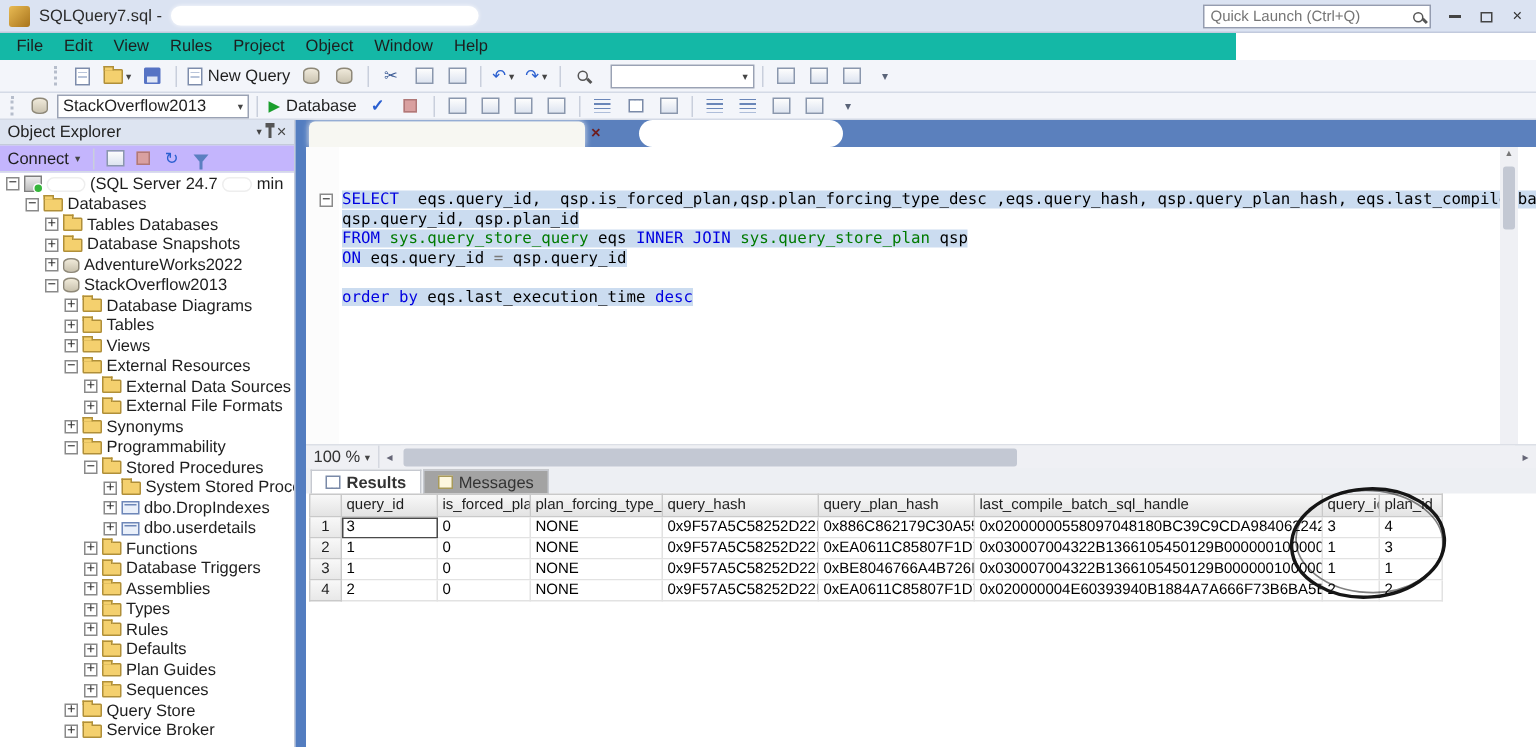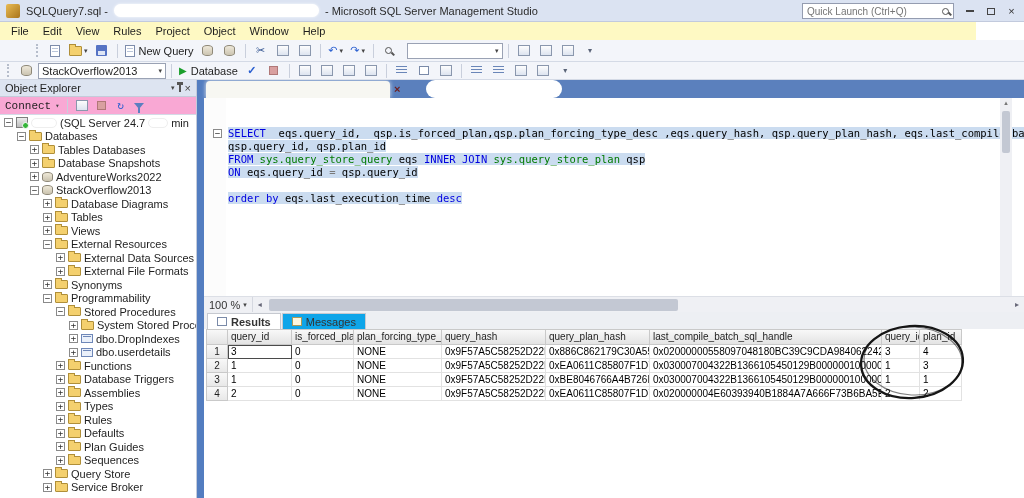--- a/index.html
+++ b/index.html
@@ -14,21 +14,21 @@
   .ql{position:absolute;right:70px;top:3px;width:152px;height:16px;background:#fff;border:1px solid #949cb0;display:flex;align-items:center;padding:0 4px;}
   .ql input{border:none;outline:none;flex:1;font-size:10px;color:#777;font-family:"Liberation Sans",sans-serif;background:transparent;}
   .mag{width:7px;height:7px;border:1.5px solid #555;border-radius:50%;position:relative;flex:none;}
   .mag::after{content:"";position:absolute;width:4px;height:1.5px;background:#555;transform:rotate(45deg);right:-3.5px;bottom:-1px;}
   .winbtns{position:absolute;right:2px;top:0;height:22px;display:flex;align-items:center;}
   .winbtn{width:21px;height:18px;display:flex;align-items:center;justify-content:center;color:#333;}
   .wb-min{width:8px;height:2px;background:#444;}
   .wb-rest{width:8px;height:7px;border:1px solid #444;}
 
   
-  .menubar{position:absolute;left:0;top:22px;width:976px;height:18px;background:#fef9c3;display:flex;align-items:center;padding-left:4px;}
+  .menubar{position:absolute;left:0;top:22px;width:824px;height:18px;background:#14b8a6;display:flex;align-items:center;padding-left:4px;}
   .menu-item{padding:0 7px;height:18px;display:flex;align-items:center;color:#1e1e1e;}
 
   
   .toolbar{position:absolute;left:0;width:1024px;background:#f3f5fa;border-bottom:1px solid #d4dae6;display:flex;align-items:center;padding:0 4px;gap:2px;}
   .tb1{top:40px;height:22px;padding-left:33px;}
   .tb2{top:62px;height:18px;}
   .grip{width:4px;height:13px;border-left:2px dotted #b6bdcb;margin:0 3px;flex:none;}
   .sep{width:1px;height:14px;background:#c9cfdc;margin:0 3px;flex:none;}
   .tbi{height:18px;min-width:20px;display:flex;align-items:center;justify-content:center;gap:2px;border-radius:2px;color:#3a5a94;flex:none;padding:0 2px;}
   .tbi.text{color:#1e1e1e;gap:4px;}
@@ -53,21 +53,21 @@
   .ic-filter{width:0;height:0;border-left:5px solid transparent;border-right:5px solid transparent;border-top:6px solid #5b7fc0;position:relative;}
   .ic-filter::after{content:"";position:absolute;left:-1px;top:-1px;width:2px;height:5px;background:#5b7fc0;}
   .ic-pin{width:2px;height:8px;background:#555;position:relative;}
   .ic-pin::before{content:"";position:absolute;top:-2px;left:-2px;width:6px;height:3px;background:#555;}
   .blue{color:#2a5fd0;}
 
   
   .oe{position:absolute;left:0;top:80px;width:197px;height:418px;background:#fff;border-right:1px solid #c4cbda;}
   .oe-head{height:17px;background:#dde4f1;border-bottom:1px solid #c4cbda;display:flex;align-items:center;padding:0 5px;gap:4px;}
   .oe-head .t{flex:1;color:#222;}
-  .oe-tools{height:18px;background:#f9a8d4;border-bottom:1px solid #d4dae6;display:flex;align-items:center;padding:0 3px;gap:3px;font-family:Liberation Mono, monospace;}
+  .oe-tools{height:18px;background:#c4b5fd;border-bottom:1px solid #d4dae6;display:flex;align-items:center;padding:0 3px;gap:3px;}
   .oe-tools .tbi{height:16px;min-width:16px;}
   .tree{position:absolute;left:0;top:36px;right:0;bottom:0;overflow:hidden;background:#fff;}
   .tree-row{height:13.5px;display:flex;align-items:center;gap:3px;white-space:nowrap;}
   .expander{width:9px;height:9px;border:1px solid #8a8a8a;background:#fff;font-size:9px;line-height:7px;text-align:center;color:#333;flex:none;font-family:"DejaVu Sans Mono",monospace;}
   .ti{flex:none;display:inline-block;}
   .i-folder{width:13px;height:9px;background:#f4d06e;border:1px solid #b08f39;border-radius:1px;position:relative;}
   .i-folder::before{content:"";position:absolute;top:-3px;left:-1px;width:5px;height:2px;background:#f4d06e;border:1px solid #b08f39;border-bottom:none;}
   .i-db{width:11px;height:10px;background:linear-gradient(#f0ead9,#c9c2ae);border:1px solid #8e8878;border-radius:5px/3px;}
   .i-proc{width:12px;height:9px;background:#eaf0fa;border:1px solid #6e87b8;position:relative;}
   .i-proc::after{content:"";position:absolute;left:1px;top:1px;width:8px;height:1px;background:#6e87b8;}
@@ -102,21 +102,21 @@
 
   
   .hs{position:absolute;left:0;top:216px;width:820px;height:16px;background:#eff0f4;border-top:1px solid #dcdfe6;display:flex;align-items:center;}
   .zoom{height:100%;display:flex;align-items:center;gap:3px;padding:0 5px;border-right:1px solid #d5d8e0;color:#333;}
   .sbtn{width:14px;text-align:center;font-size:8px;color:#667;}
   .track{flex:1;height:100%;position:relative;background:#eff0f4;}
   .hthumb{position:absolute;left:2px;top:2px;height:12px;width:55%;background:#c3c8d3;border-radius:2px;}
 
   
   .rtabs{position:absolute;left:0;top:232px;width:820px;height:17px;background:#edeff3;display:flex;align-items:flex-end;padding-left:3px;gap:1px;}
-  .rtab{display:flex;align-items:center;gap:4px;height:16px;padding:0 9px;border:1px solid #c6c9d0;border-bottom:none;background:#0ea5e9;color:#333;}
+  .rtab{display:flex;align-items:center;gap:4px;height:16px;padding:0 9px;border:1px solid #c6c9d0;border-bottom:none;background:#a3a3a3;color:#333;}
   .rtab.active{background:#fff;font-weight:bold;}
   .ic-grid{width:10px;height:9px;border:1px solid #7a8aa8;background:
     linear-gradient(#fff,#fff) , repeating-linear-gradient(90deg,#9fb1cc 0 1px,transparent 1px 3px);}
   .ic-msg{width:10px;height:9px;border:1px solid #a89a5a;background:#fdf7df;}
 
   
   .grid{position:absolute;left:2px;top:249px;}
   .ghead{display:flex;}
   .gh{font-size:10px;padding:1px 3px;background:linear-gradient(#f8f8f8,#e3e3e3);border-right:1px solid #c9c9c9;border-bottom:1px solid #c9c9c9;height:16px;white-space:nowrap;overflow:hidden;color:#1e1e1e;}
   .gh.corner{border-left:1px solid #c9c9c9;border-top:1px solid #c9c9c9;}
@@ -129,21 +129,20 @@
 
   .pen-ellipse{position:absolute;left:652px;top:240px;overflow:visible;pointer-events:none;}
 </style>
 </head>
 <body>
 
 <div class="titlebar">
   <span class="app-icon"></span>
   <span class="title-text">SQLQuery7.sql -</span>
   <span class="redact" style="width:205px;height:13px;"></span>
-  <span class="title-text">- Microsoft SQL Server Management Studio</span>
   <div class="ql">
     <input placeholder="Quick Launch (Ctrl+Q)" style="">
     <span class="mag"></span>
   </div>
   <div class="winbtns">
     <span class="winbtn">
         <span class="wb-min"></span>
       </span>
     <span class="winbtn">
         <span class="wb-rest"></span>

